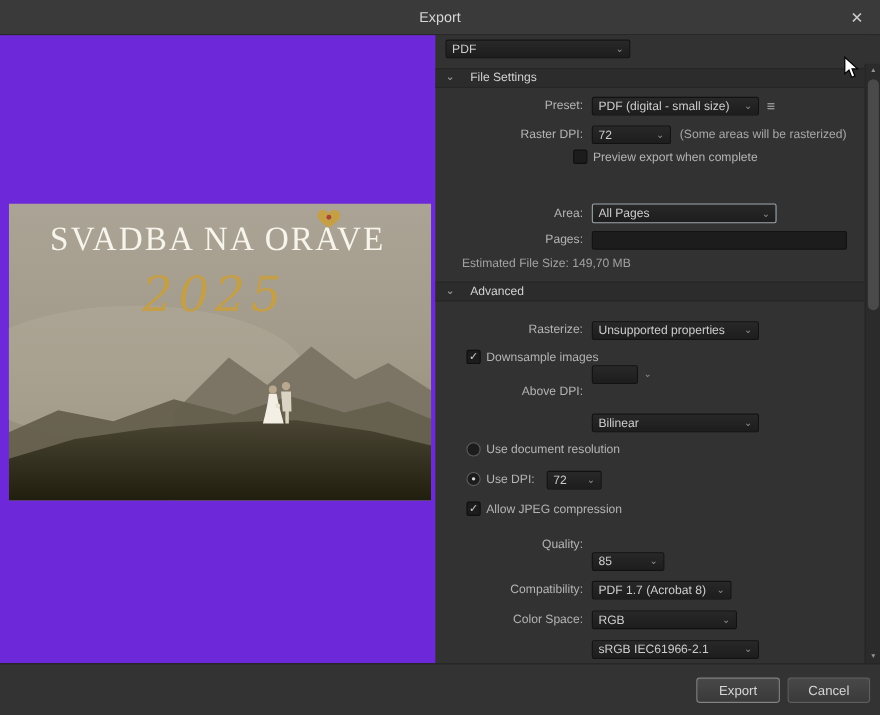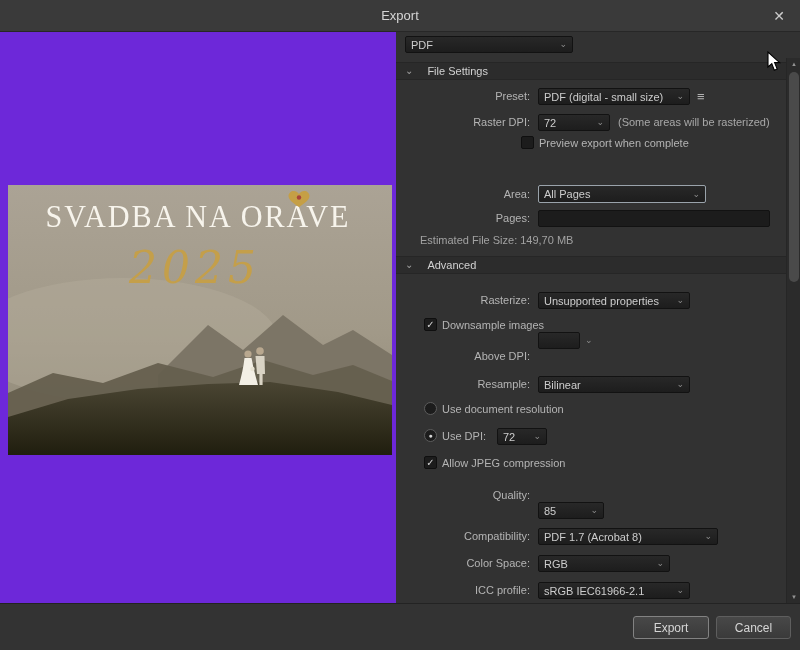--- a/index.html
+++ b/index.html
@@ -168,21 +168,20 @@
 
     <span class="chk" style="left:28px; top:286px;"><span>✓</span></span>
     <span class="chklbl" style="left:46px; top:287px;">Downsample images</span>
 
     <span class="lbl" style="top:316px;">Above DPI:</span>
     <div class="dd" style="left:142px; top:300px; width:42px;gap:37px;">
       <span class="txt">90</span>
       <span class="arr">⌄</span>
     </div>
 
-    <span class="lbl" style="top:344px;">Resample:</span>
     <div class="dd" style="left:142px; top:344px; width:152px;">
       <span class="txt">Bilinear</span>
       <span class="arr">⌄</span>
     </div>
 
     <span class="radio" style="left:28px; top:370px;"></span>
     <span class="chklbl" style="left:46px; top:371px;">Use document resolution</span>
 
     <span class="radio" style="left:28px; top:397px;">
         <span class="dot">●</span>
@@ -196,32 +195,31 @@
     <span class="chk" style="left:28px; top:424px;"><span>✓</span></span>
     <span class="chklbl" style="left:46px; top:425px;">Allow JPEG compression</span>
 
     <span class="lbl" style="top:455px;">Quality:</span>
     <div class="dd" style="left:142px; top:470px; width:66px;">
       <span class="txt">85</span>
       <span class="arr">⌄</span>
     </div>
 
     <span class="lbl" style="top:496px;">Compatibility:</span>
-    <div class="dd" style="left:142px; top:496px; width:180px;">
+    <div class="dd" style="left:142px; top:496px; width:127px;">
       <span class="txt">PDF 1.7 (Acrobat 8)</span>
       <span class="arr">⌄</span>
     </div>
 
     <span class="lbl" style="top:523px;">Color Space:</span>
     <div class="dd" style="left:142px; top:523px; width:132px;">
       <span class="txt">RGB</span>
       <span class="arr">⌄</span>
     </div>
 
-    <span class="lbl" style="top:550px;">ICC profile:</span>
     <div class="dd" style="left:142px; top:550px; width:152px;">
       <span class="txt">sRGB IEC61966-2.1</span>
       <span class="arr">⌄</span>
     </div>
 
   </div>
 
   <div class="scroll-strip">
     <div class="scroll-track">
       <span class="scroll-arrow" style="top:3px;">▲</span>

